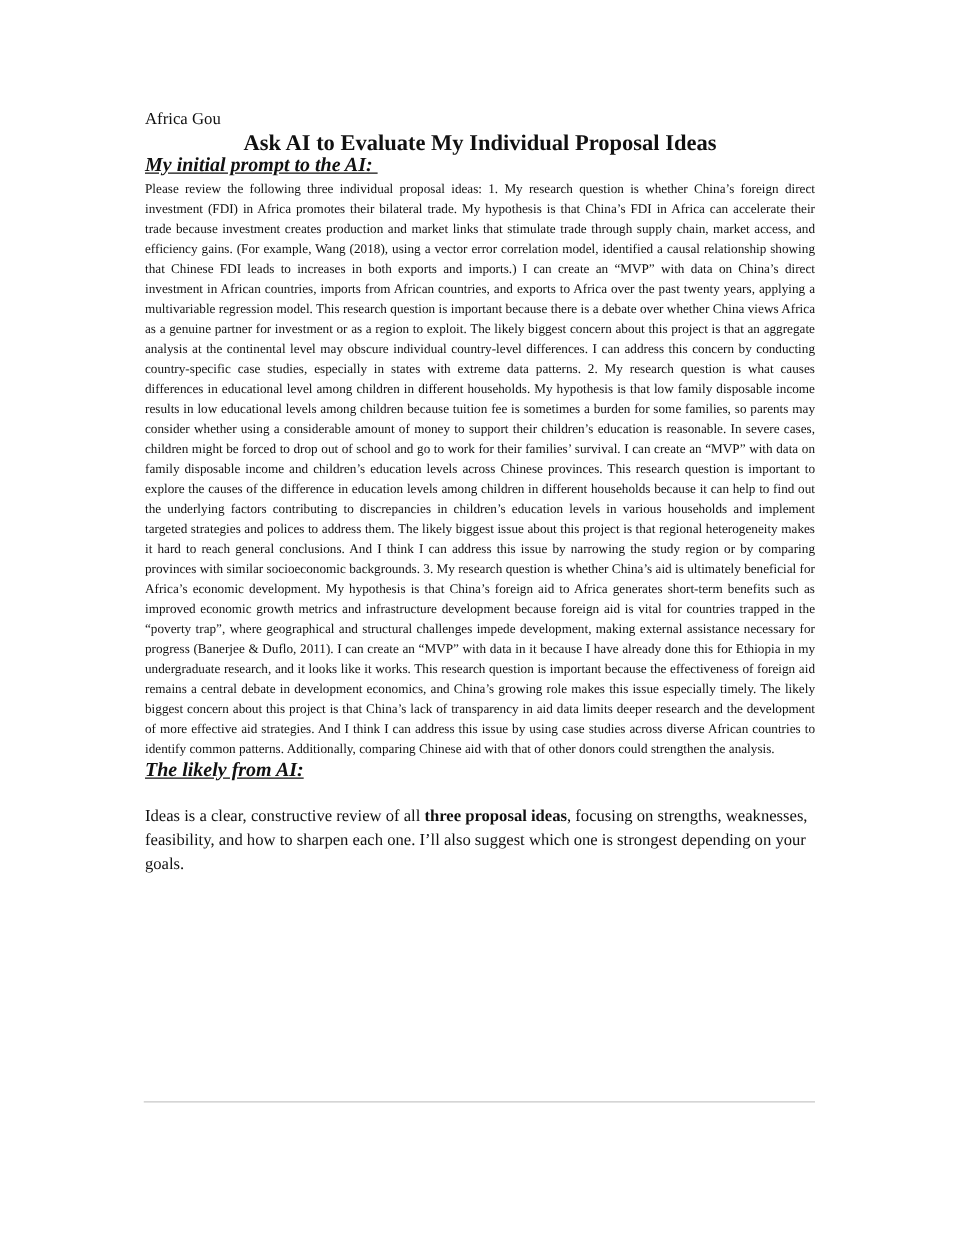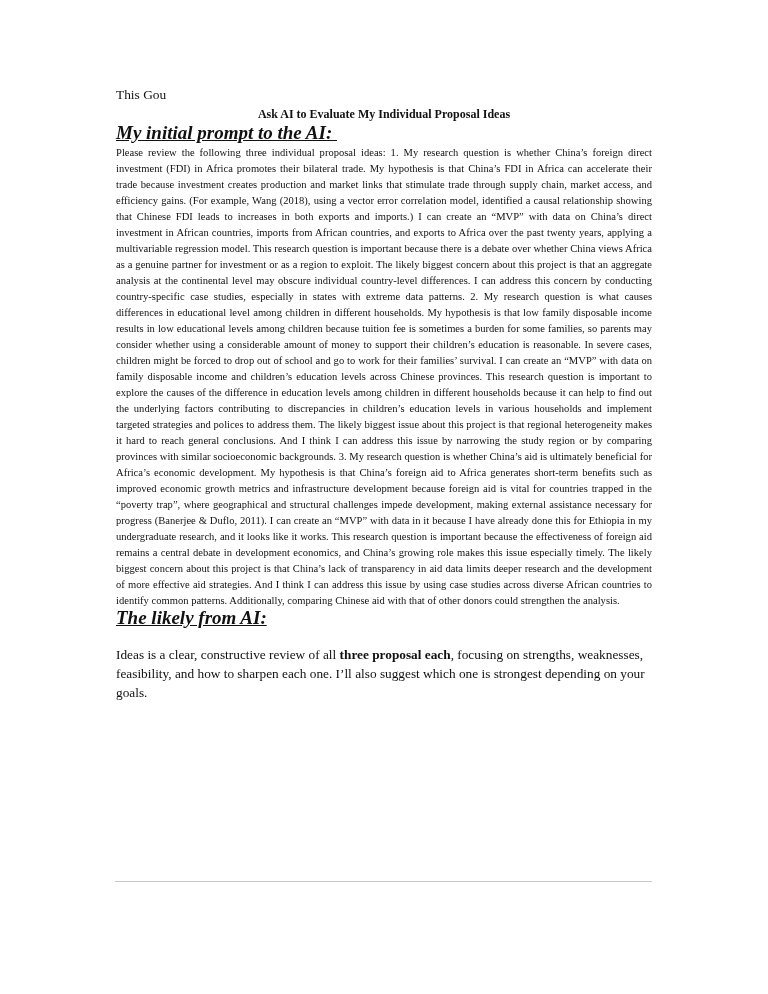--- a/index.html
+++ b/index.html
@@ -1,37 +1,37 @@
 <!DOCTYPE html>
 <html><head>
 <meta charset="utf-8">
 <style>
   html, body { margin: 0; padding: 0; background: #ffffff; }
   body { width: 768px; height: 994px; position: relative; overflow: hidden; color: #111; }
   .page { position: absolute; left: 116px; top: 86px; width: 536px; font-family: "Liberation Serif", serif; }
   .hdr-line { font-size: 13.4px; line-height: 18.6px; display: block; }
-  .title { font-size: 12px; line-height: 19px; font-weight: bold; text-align: center; display: block; }
-  .section-h { font-size: 19px; line-height: 18px; font-weight: bold; font-style: italic; text-decoration: underline; display: inline-block; white-space: pre; }
+  .title { font-size: 18px; line-height: 19px; font-weight: bold; text-align: center; display: block; }
+  .section-h { font-size: 16px; line-height: 18px; font-weight: bold; font-style: italic; text-decoration: underline; display: inline-block; white-space: pre; }
   .prompt { font-size: 10.55px; line-height: 16px; text-align: justify; margin: 2px 0 0 0; letter-spacing: 0.01px; }
   .output-h-wrap { margin-top: 0px; }
   .ai-text { font-size: 13.3px; line-height: 19.2px; margin: 17px 0 0 0; }
   .ai-text b { font-weight: bold; }
   .rule { position: absolute; left: 115px; top: 881px; width: 537px; height: 0; border-top: 1px solid #c8c8c8; }
 </style>
 </head>
 <body>
 
 <div class="page">
-  <span class="hdr-line">This Gou</span>
+  <span class="hdr-line">Africa Gou</span>
   <span class="title">Ask AI to Evaluate My Individual Proposal Ideas</span>
 
   <div>
     <span class="section-h">My initial prompt to the AI: </span>
     <p class="prompt">Please review the following three individual proposal ideas: 1. My research question is whether China’s foreign direct investment (FDI) in Africa promotes their bilateral trade. My hypothesis is that China’s FDI in Africa can accelerate their trade because investment creates production and market links that stimulate trade through supply chain, market access, and efficiency gains. (For example, Wang (2018), using a vector error correlation model, identified a causal relationship showing that Chinese FDI leads to increases in both exports and imports.) I can create an “MVP” with data on China’s direct investment in African countries, imports from African countries, and exports to Africa over the past twenty years, applying a multivariable regression model. This research question is important because there is a debate over whether China views Africa as a genuine partner for investment or as a region to exploit. The likely biggest concern about this project is that an aggregate analysis at the continental level may obscure individual country-level differences. I can address this concern by conducting country-specific case studies, especially in states with extreme data patterns. 2. My research question is what causes differences in educational level among children in different households. My hypothesis is that low family disposable income results in low educational levels among children because tuition fee is sometimes a burden for some families, so parents may consider whether using a considerable amount of money to support their children’s education is reasonable. In severe cases, children might be forced to drop out of school and go to work for their families’ survival. I can create an “MVP” with data on family disposable income and children’s education levels across Chinese provinces. This research question is important to explore the causes of the difference in education levels among children in different households because it can help to find out the underlying factors contributing to discrepancies in children’s education levels in various households and implement targeted strategies and polices to address them. The likely biggest issue about this project is that regional heterogeneity makes it hard to reach general conclusions. And I think I can address this issue by narrowing the study region or by comparing provinces with similar socioeconomic backgrounds. 3. My research question is whether China’s aid is ultimately beneficial for Africa’s economic development. My hypothesis is that China’s foreign aid to Africa generates short-term benefits such as improved economic growth metrics and infrastructure development because foreign aid is vital for countries trapped in the “poverty trap”, where geographical and structural challenges impede development, making external assistance necessary for progress (Banerjee &amp; Duflo, 2011). I can create an “MVP” with data in it because I have already done this for Ethiopia in my undergraduate research, and it looks like it works. This research question is important because the effectiveness of foreign aid remains a central debate in development economics, and China’s growing role makes this issue especially timely. The likely biggest concern about this project is that China’s lack of transparency in aid data limits deeper research and the development of more effective aid strategies. And I think I can address this issue by using case studies across diverse African countries to identify common patterns. Additionally, comparing Chinese aid with that of other donors could strengthen the analysis.</p>
   </div>
 
   <div class="output-h-wrap">
     <span class="section-h">The likely from AI:</span>
-    <p class="ai-text"><span>Ideas is a clear, constructive review of all </span><b>three proposal each</b><span>, focusing on strengths, weaknesses, feasibility, and how to sharpen each one. I’ll also suggest which one is strongest depending on your goals.</span></p>
+    <p class="ai-text"><span>Ideas is a clear, constructive review of all </span><b>three proposal ideas</b><span>, focusing on strengths, weaknesses, feasibility, and how to sharpen each one. I’ll also suggest which one is strongest depending on your goals.</span></p>
   </div>
 </div>
 
 <div class="rule"></div>
 
 </body></html>

